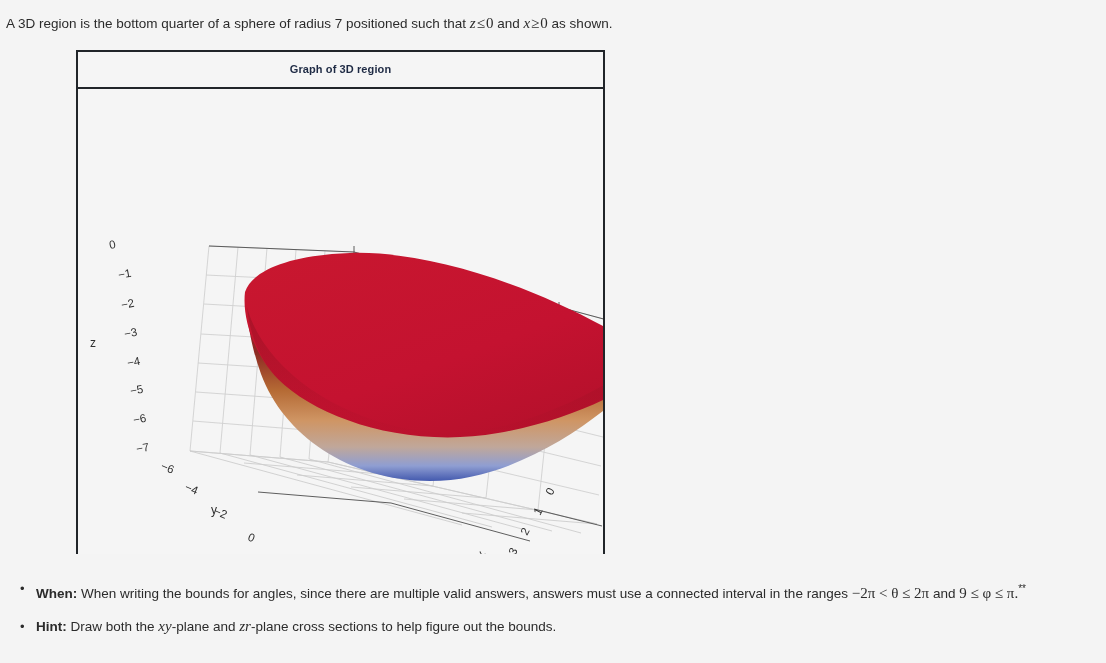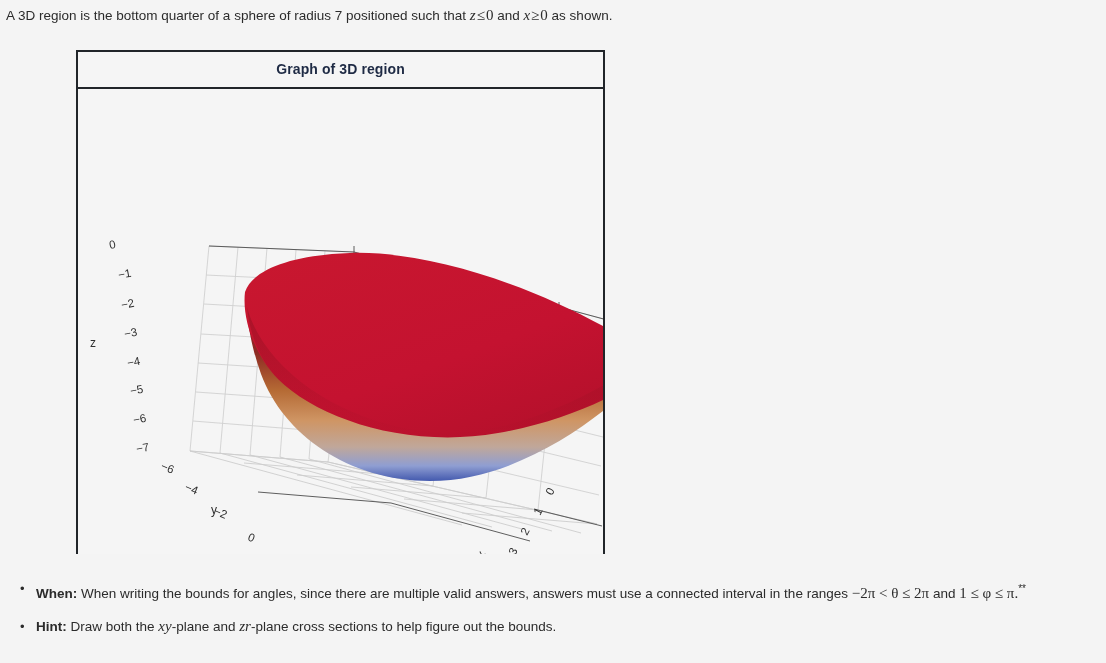--- a/index.html
+++ b/index.html
@@ -15,24 +15,24 @@
     position: relative;
     width: 1106px;
     height: 663px;
     background: #f4f4f4;
   }
 
   
   .prompt {
     position: absolute;
     left: 6px;
-    top: 4px;
+    top: 15px;
     width: 1090px;
     font-size: 13.5px;
-    line-height: 23px;
+    line-height: 17px;
     color: #2b2b2b;
     font-family: "Liberation Sans", sans-serif;
   }
   .mi { font-family: "Liberation Serif", serif; font-style: italic; font-size: 15px; }
   .mn { font-family: "Liberation Serif", serif; font-style: normal; font-size: 15px; }
   .mop { font-family: "Liberation Serif", serif; font-style: normal; font-size: 15px; padding: 0 1px; }
 
   
   #figure {
     position: absolute;
@@ -41,21 +41,21 @@
     width: 529px;
     height: 504px;
     border: 2px solid #212529;
     background: #f5f5f5;
     box-sizing: border-box;
   }
   #figure-title {
     height: 35px;
     line-height: 35px;
     text-align: center;
-    font-size: 14px;
+    font-size: 11px;
     font-weight: bold;
     color: #1e2a44;
     border-bottom: 2px solid #212529;
     background: #f5f5f5;
     font-family: "Liberation Sans", sans-serif;
     letter-spacing: .1px;
   }
   #plot-area {
     position: relative;
     width: 100%;
@@ -296,21 +296,21 @@
     </div>
   </div>
 
   <div id="notes">
     <ul>
       <li>
         <span class="lbl">When:</span>
         <span>When writing the bounds for angles, since there are multiple valid answers, answers must use a connected interval in the ranges</span>
         <span class="mn">−2π &lt; θ ≤ 2π</span>
         <span>and</span>
-        <span class="mn">1 ≤ φ ≤ π.</span><span class="stars">**</span>
+        <span class="mn">9 ≤ φ ≤ π.</span><span class="stars">**</span>
       </li>
       <li>
         <span class="lbl">Hint:</span>
         <span>Draw both the</span>
         <span class="mi">xy</span><span>-plane and</span>
         <span class="mi">zr</span><span>-plane cross sections to help figure out the bounds.</span>
       </li>
     </ul>
   </div>
 

